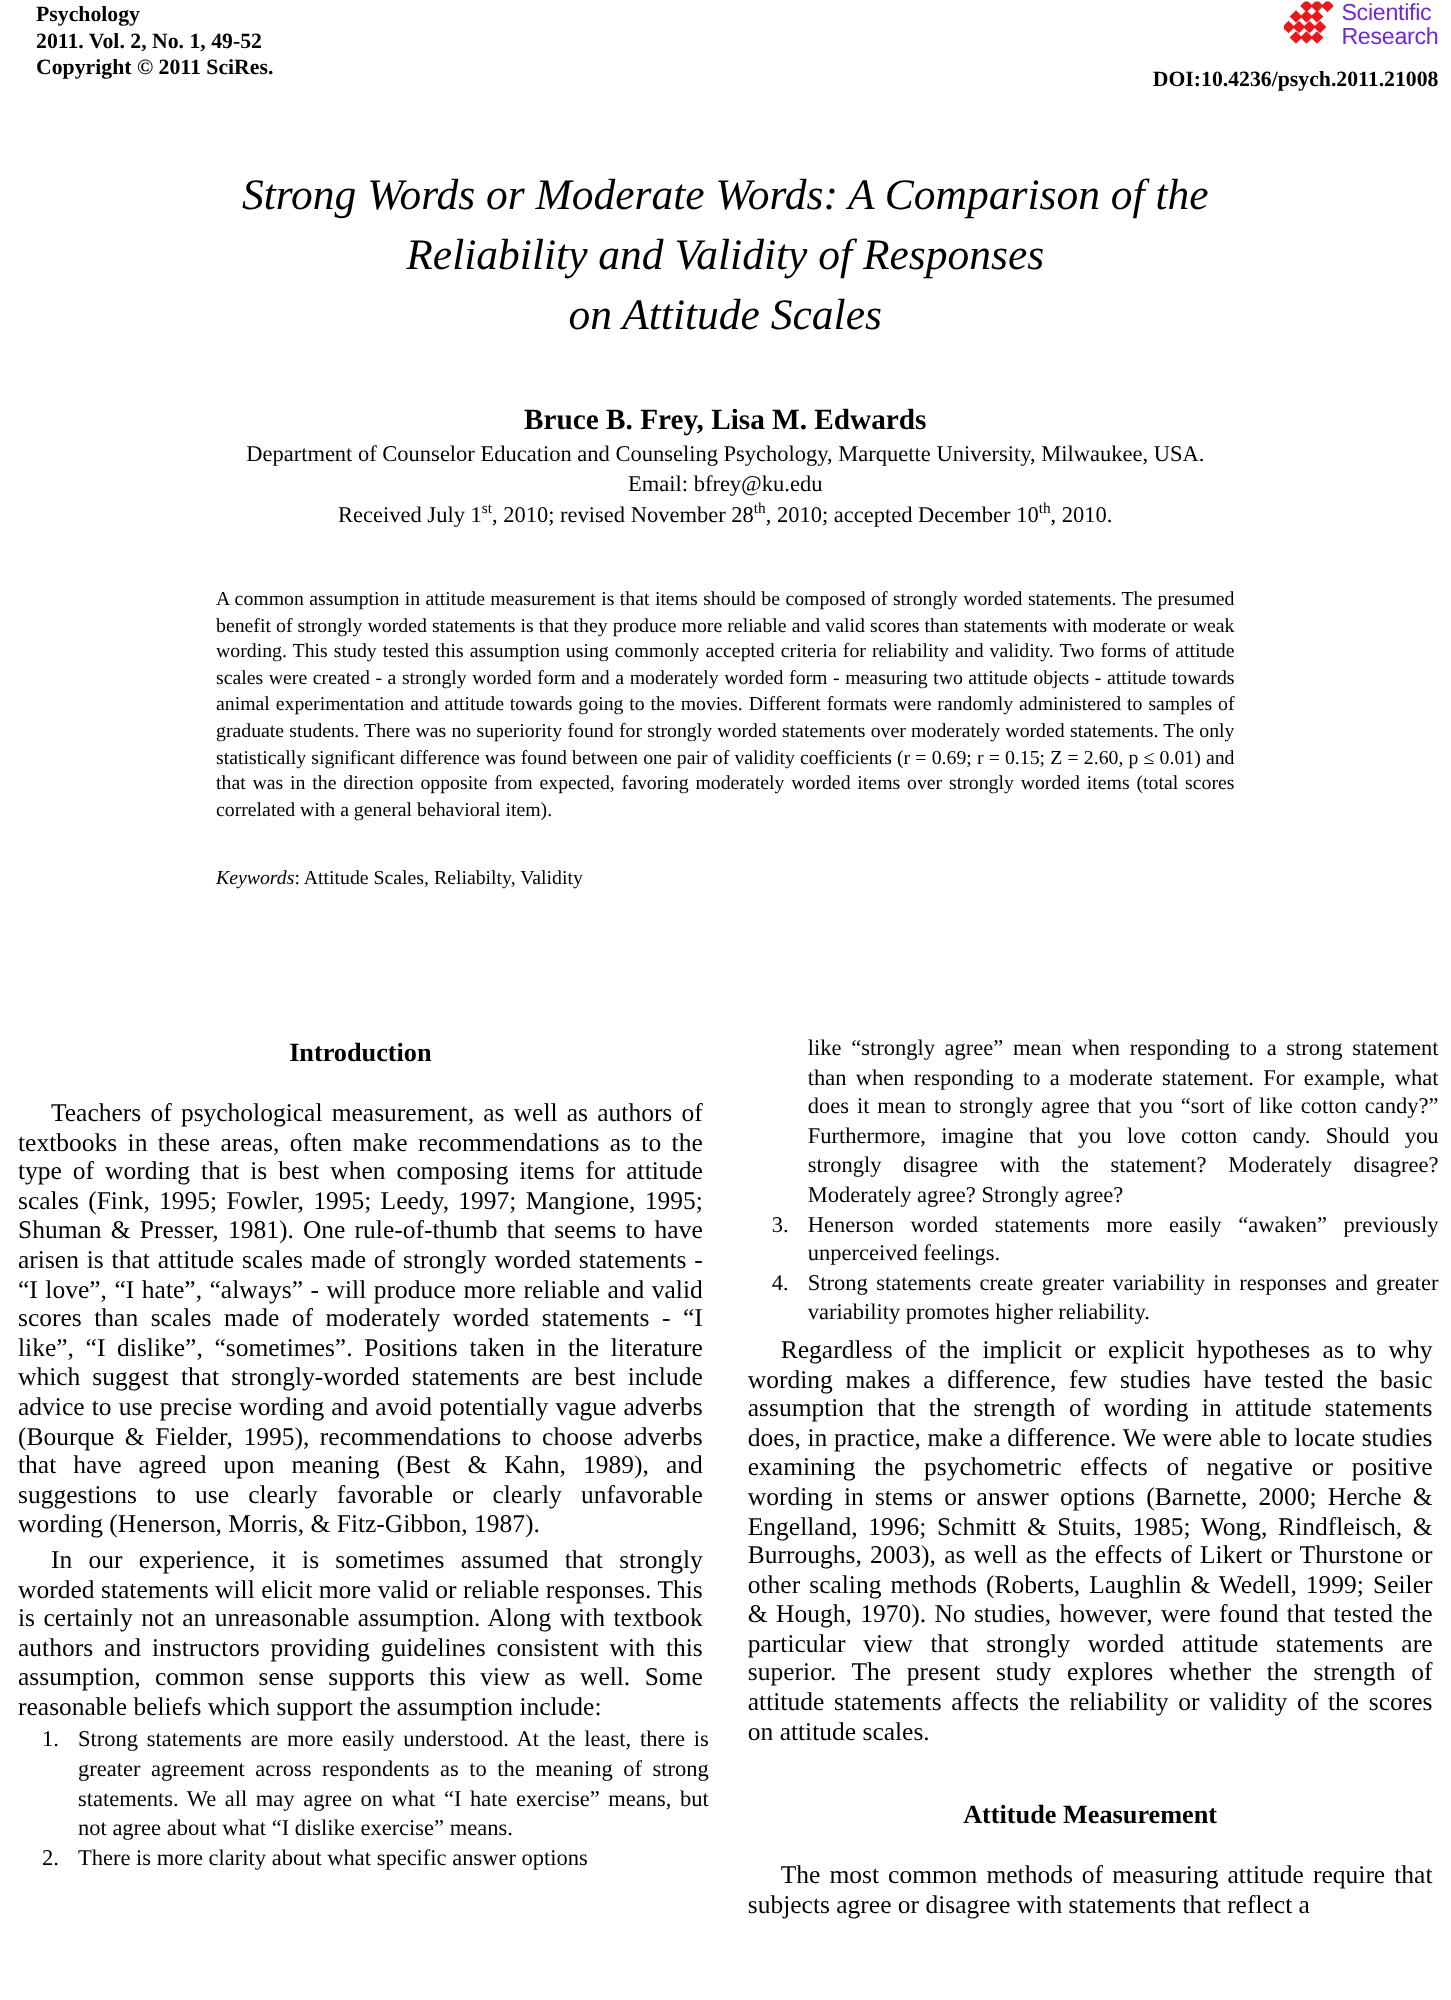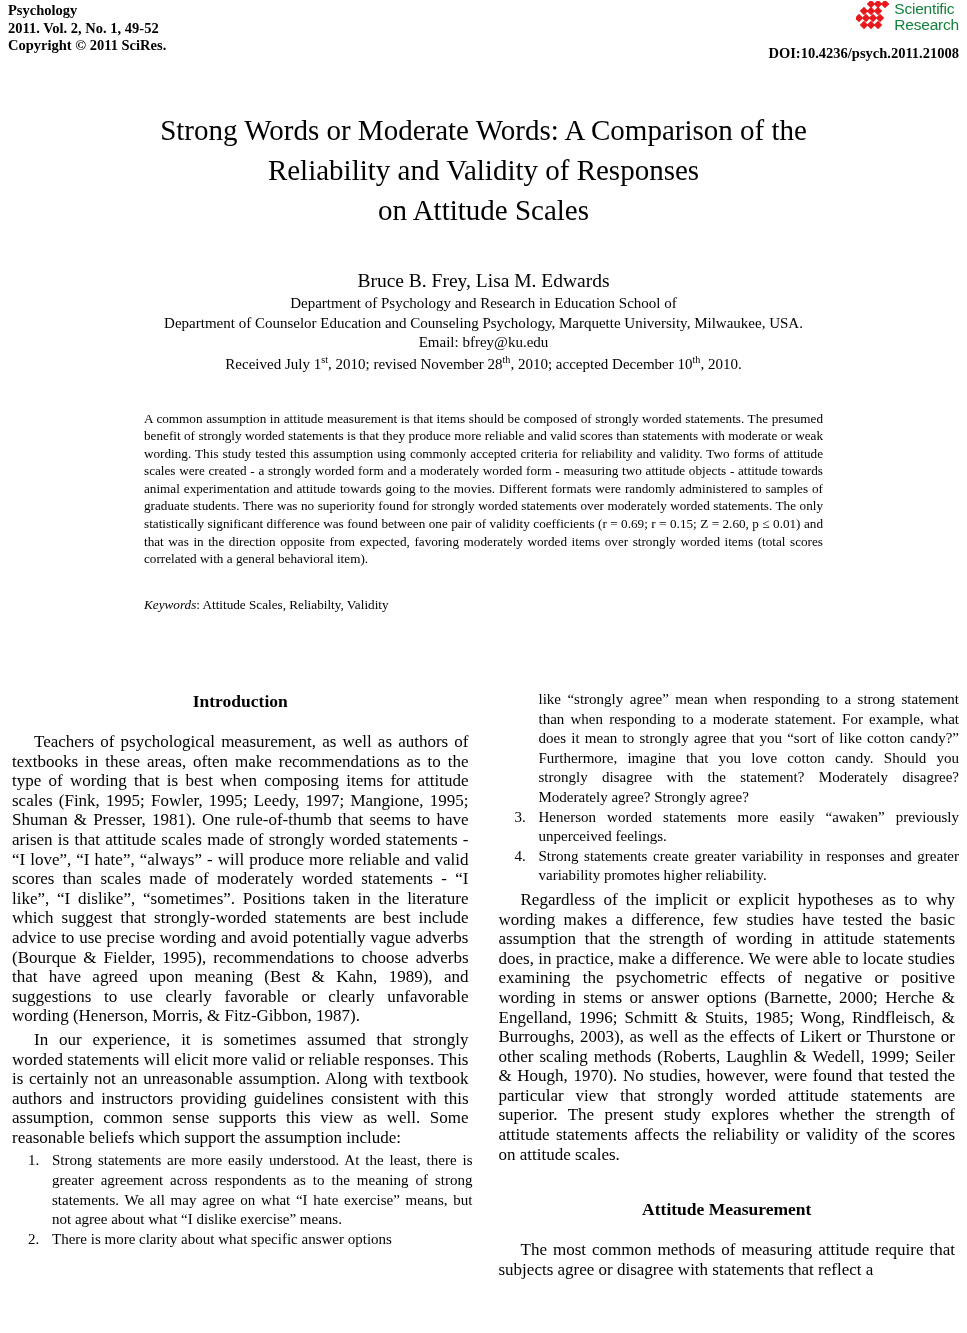--- a/index.html
+++ b/index.html
@@ -23,21 +23,21 @@
   }
 
   
   .masthead {
     position: relative;
     height: 70px;
     padding-top: 4px;
   }
   .masthead-left {
     position: absolute;
-    left: 0;
+    left: 16px;
     top: 2px;
     font-size: 14.5px;
     line-height: 17.5px;
     font-weight: bold;
     font-family: "Liberation Serif", "DejaVu Serif", serif;
     white-space: nowrap;
   }
   .masthead-left .mh-line { display: block; }
 
   .logo-wrap {
@@ -52,21 +52,21 @@
     width: 33px;
     height: 31px;
     flex: 0 0 auto;
   }
   .logo-text {
     font-family: "Liberation Sans", "DejaVu Sans", sans-serif;
     font-size: 15.5px;
     line-height: 15.5px;
     font-weight: normal;
     letter-spacing: -0.2px;
-    color: #15803d;
+    color: #6d28d9;
   }
   .logo-text span { display: block; }
 
   .doi {
     position: absolute;
     right: 0;
     top: 45px;
     font-size: 14.5px;
     font-weight: bold;
     white-space: nowrap;
@@ -74,32 +74,34 @@
 
   
   .title {
     margin: 36px auto 0 auto;
     width: 830px;
     text-align: center;
     font-size: 29px;
     line-height: 40px;
     font-weight: normal;
     font-family: "Liberation Serif", "DejaVu Serif", serif;
+    font-style: italic;
   }
   .title .tl { display: block; }
 
   
   .authors {
     margin-top: 38px;
     text-align: center;
   }
   .author-names {
     font-size: 19.5px;
     line-height: 25px;
     margin-bottom: 1px;
+    font-weight: bold;
   }
   .affil {
     font-size: 15px;
     line-height: 19.5px;
   }
   .affil span.ln { display: block; }
   .dates {
     font-size: 15px;
     line-height: 20px;
     margin-top: 1px;
@@ -215,21 +217,20 @@
 
   <h1 class="title">
     <span class="tl">Strong Words or Moderate Words: A Comparison of the</span>
     <span class="tl">Reliability and Validity of Responses</span>
     <span class="tl">on Attitude Scales</span>
   </h1>
 
   <div class="authors">
     <div class="author-names">Bruce B. Frey, Lisa M. Edwards</div>
     <div class="affil">
-      <span class="ln">Department of Psychology and Research in Education School of</span>
       <span class="ln">Department of Counselor Education and Counseling Psychology, Marquette University, Milwaukee, USA.</span>
       <span class="ln">Email: bfrey@ku.edu</span>
     </div>
     <div class="dates"><span>Received July 1</span><sup>st</sup><span>, 2010; revised November 28</span><sup>th</sup><span>, 2010; accepted December 10</span><sup>th</sup><span>, 2010.</span></div>
   </div>
 
   <div class="abstract">A common assumption in attitude measurement is that items should be composed of strongly worded statements. The presumed benefit of strongly worded statements is that they produce more reliable and valid scores than statements with moderate or weak wording. This study tested this assumption using commonly accepted criteria for reliability and validity. Two forms of attitude scales were created - a strongly worded form and a moderately worded form - measuring two attitude objects - attitude towards animal experimentation and attitude towards going to the movies. Different formats were randomly administered to samples of graduate students. There was no superiority found for strongly worded statements over moderately worded statements. The only statistically significant difference was found between one pair of validity coefficients (r = 0.69; r = 0.15; Z = 2.60, p ≤ 0.01) and that was in the direction opposite from expected, favoring moderately worded items over strongly worded items (total scores correlated with a general behavioral item).</div>
 
   <div class="keywords"><i>Keywords</i><span>: Attitude Scales, Reliabilty, Validity</span></div>
 

